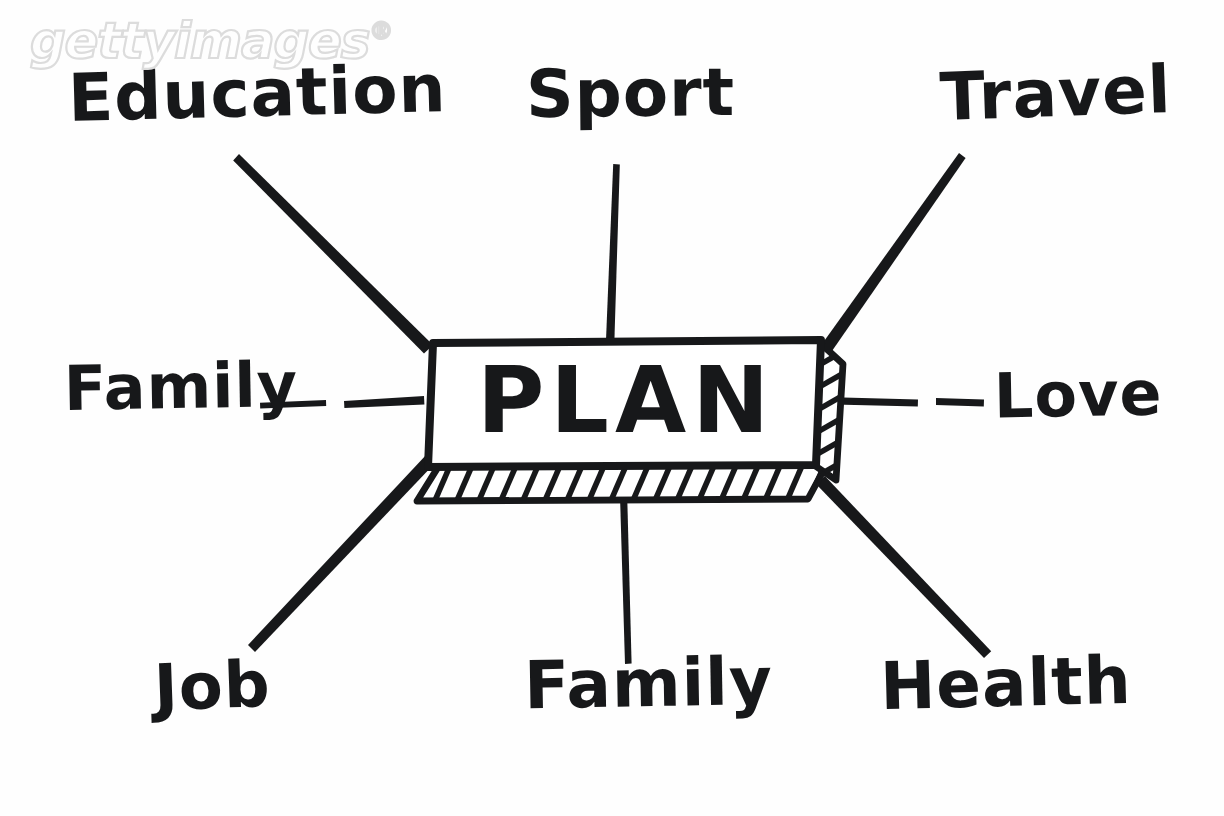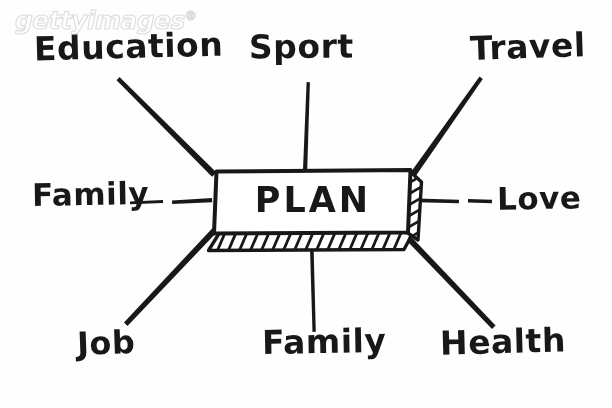--- a/index.html
+++ b/index.html
@@ -29,40 +29,40 @@
   .node-label {
     position: absolute;
     font-family: "DejaVu Sans", sans-serif;
     font-weight: 700;
     color: #17181a;
     white-space: nowrap;
     letter-spacing: 0.5px;
     line-height: 1;
   }
   .lbl-education { left: 34px;  top: 30px;  font-size: 33px; transform: rotate(-1.5deg); }
-  .lbl-sport     { left: 249px; top: 30px;  font-size: 33px; transform: rotate(-0.5deg); }
+  .lbl-sport     { left: 263px; top: 30px;  font-size: 33px; transform: rotate(-0.5deg); }
   .lbl-travel    { left: 470px; top: 30px;  font-size: 33px; transform: rotate(-2deg); }
   .lbl-family-l  { left: 32px;  top: 179px; font-size: 31px; transform: rotate(-1deg); }
   .lbl-love      { left: 497px; top: 183px; font-size: 31px; transform: rotate(-1deg); }
   .lbl-job       { left: 77px;  top: 327px; font-size: 32px; transform: rotate(-2deg); }
   .lbl-family-b  { left: 262px; top: 325px; font-size: 33px; transform: rotate(-1deg); }
   .lbl-health    { left: 440px; top: 325px; font-size: 33px; transform: rotate(-1.5deg); }
 
   .center-text {
     position: absolute;
     left: 224px;
     top: 171px;
     width: 178px;
     height: 58px;
     display: flex;
     align-items: center;
     justify-content: center;
     font-family: "DejaVu Sans", sans-serif;
     font-weight: 700;
-    font-size: 35px;
+    font-size: 46px;
     letter-spacing: 3px;
     color: #17181a;
     pointer-events: none;
   }
   #watermark {
     position: absolute;
     left: 15px;
     top: 6px;
     font-family: "DejaVu Sans", sans-serif;
     font-size: 25px;

